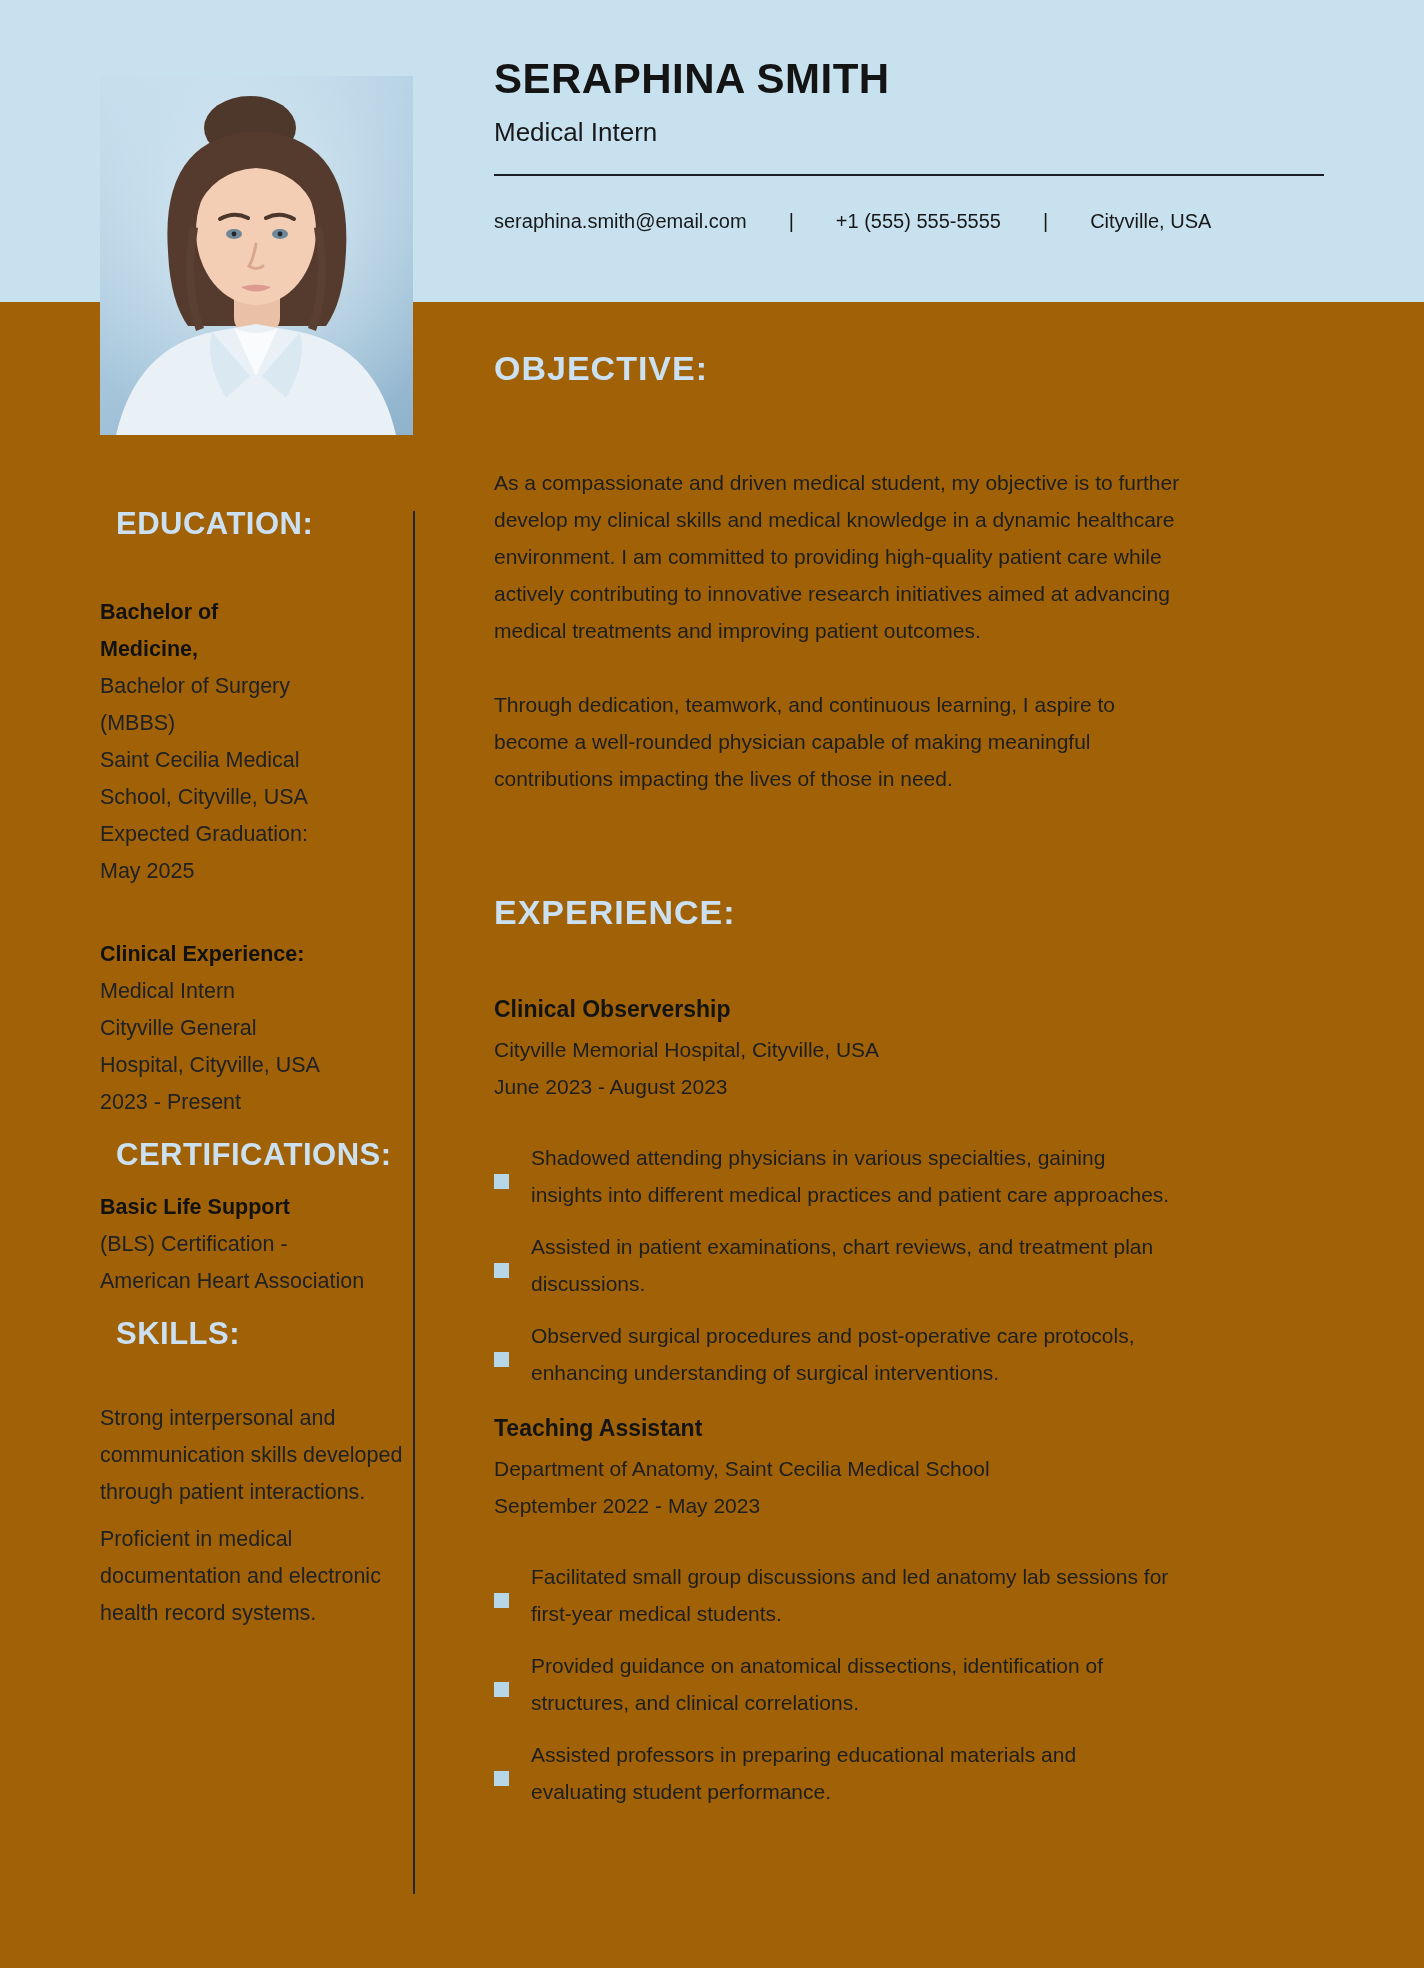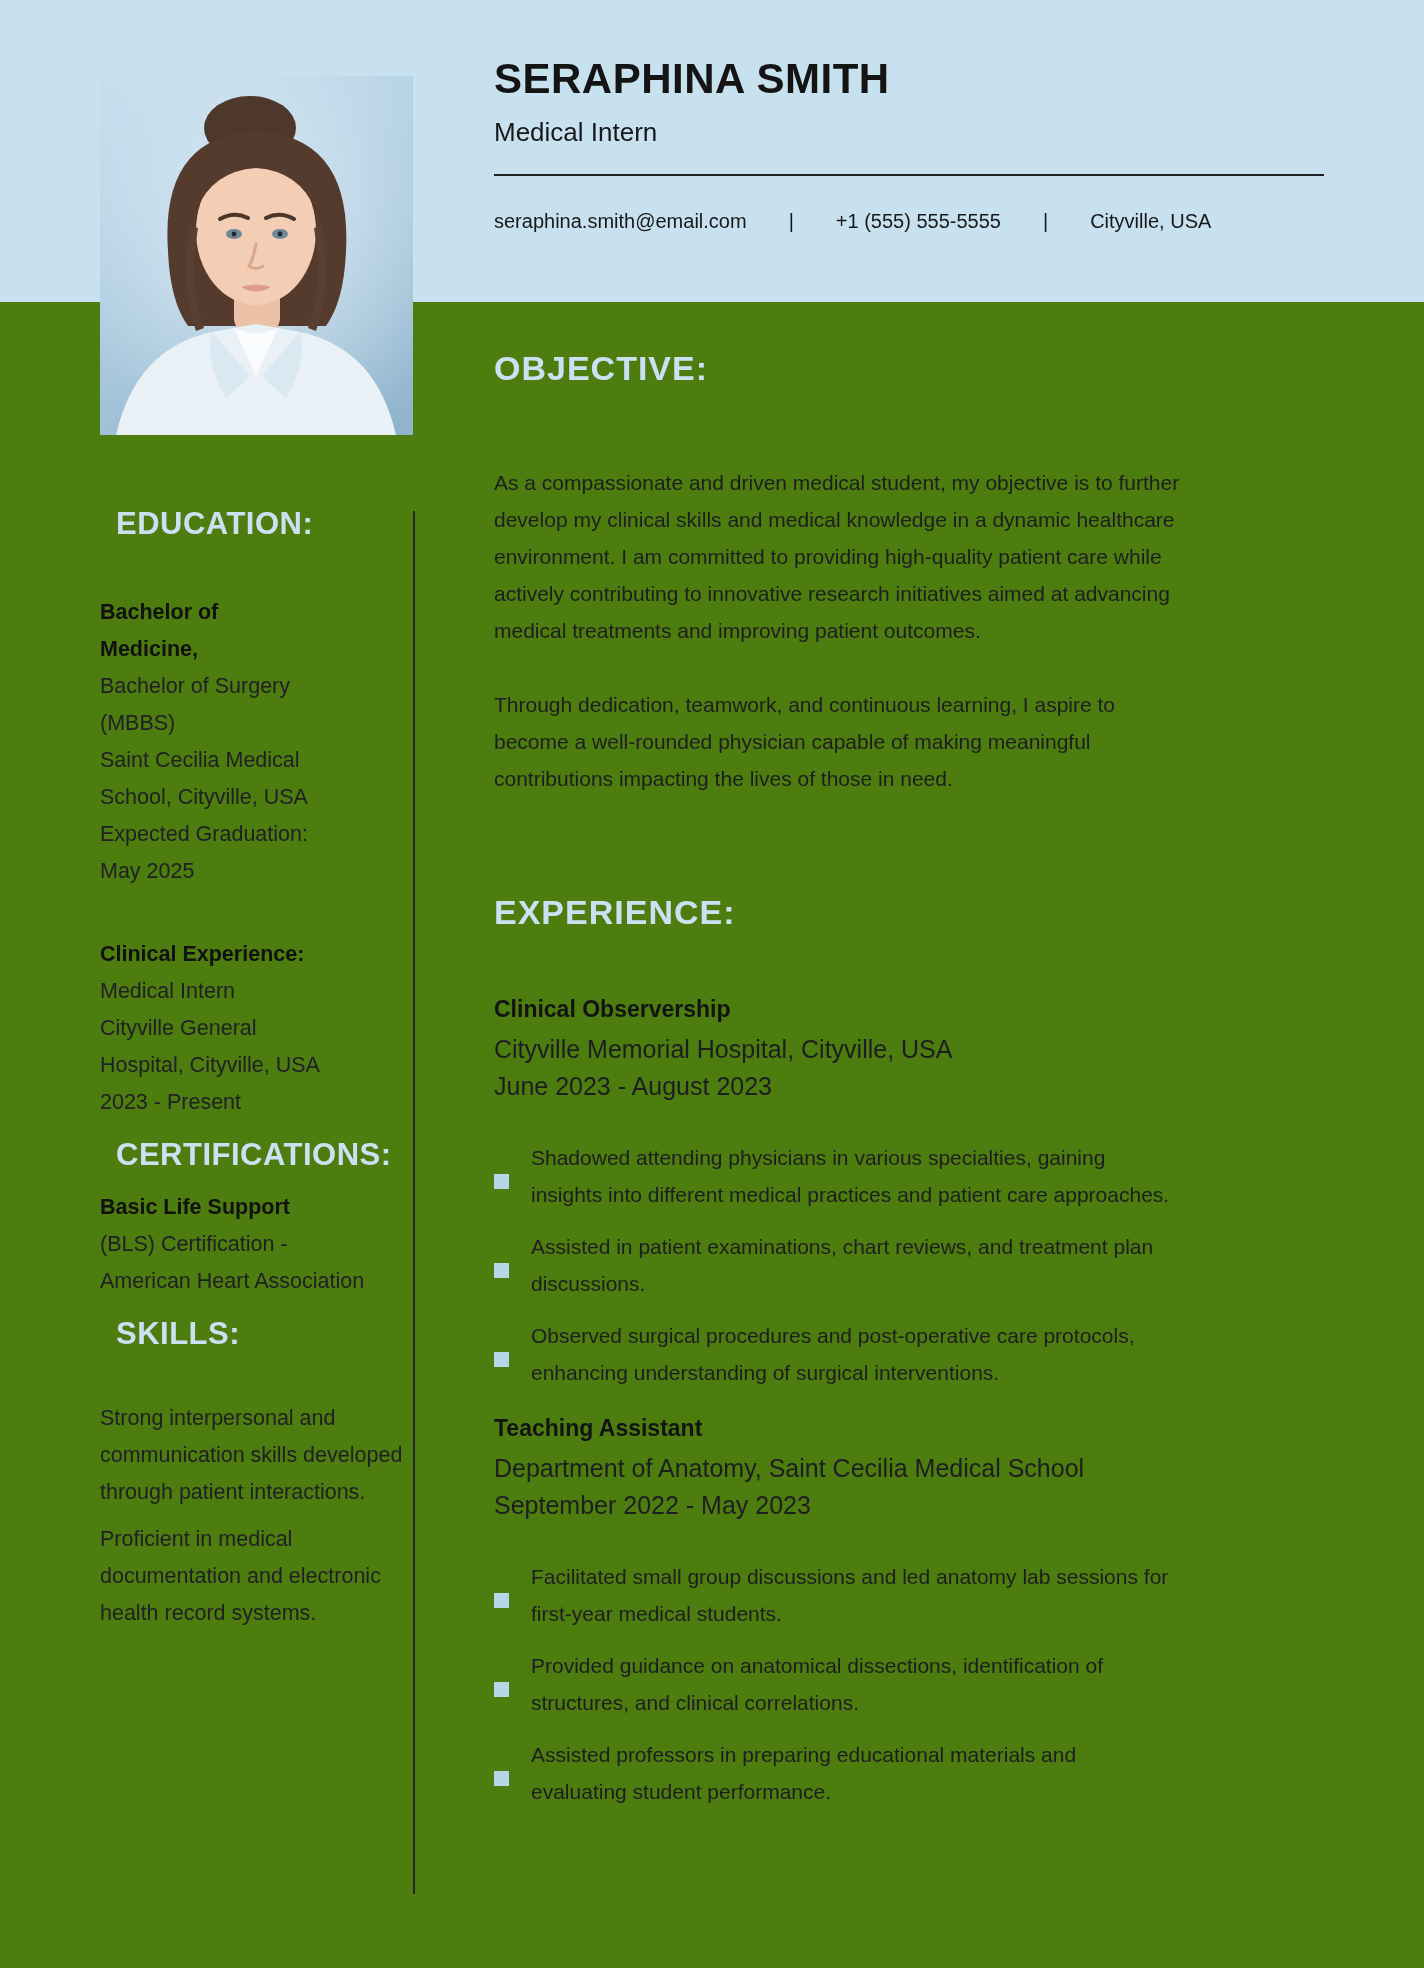--- a/index.html
+++ b/index.html
@@ -1,18 +1,18 @@
 <!DOCTYPE html>
 <html><head>
 <meta charset="utf-8">
 <style>
   html,body{margin:0;padding:0;background:#ffffff;}
   .page{
     position:relative;width:1424px;height:1968px;overflow:hidden;
-    background:#4d7c0f;font-family:"Liberation Sans",sans-serif;color:#1d1d1f;
+    background:#a16207;font-family:"Liberation Sans",sans-serif;color:#1d1d1f;
   }
   .band{position:absolute;left:0;top:0;width:1424px;height:302px;background:#c8e1ee;}
   .photo{
     position:absolute;left:100px;top:76px;width:313px;height:359px;
     background:linear-gradient(155deg,#c6dfee 0%,#a9c8dd 55%,#8fb3cc 100%);
     overflow:hidden;
   }
   .photo svg{display:block;}
   .vline{position:absolute;left:413px;top:511px;width:2px;height:1383px;background:#23262b;}
 
@@ -23,21 +23,21 @@
   .rule{margin-top:26px;width:830px;height:2px;background:#1c1f24;}
   .contact{margin-top:34px;display:flex;align-items:center;gap:42px;font-size:20px;color:#17181a;}
   h2.sec{margin:0;font-size:34px;font-weight:800;letter-spacing:1px;color:#cbe1f2;}
   h2.sec.obj{margin-top:116px;}
   h2.sec.exp{margin-top:96px;}
   p.body{margin:0;margin-top:37px;width:690px;font-size:21px;line-height:37px;color:#1d1e20;}
   p.body.first{margin-top:76px;}
   .job{margin-top:64px;}
   .job.second{margin-top:24px;}
   h3.jtitle{margin:0;font-size:23px;font-weight:700;color:#131313;}
-  .job-line{font-size:25px;line-height:37px;color:#1d1e20;}
+  .job-line{font-size:21px;line-height:37px;color:#1d1e20;}
   .job-line.org{margin-top:8px;}
   ul.bullets{list-style:none;margin:34px 0 0 0;padding:0;}
   ul.bullets li{display:flex;gap:22px;margin-bottom:15px;align-items:center;}
   .sq{flex:none;width:15px;height:15px;background:#b5d7e8;margin-top:10px;}
   .bt{width:645px;font-size:21px;line-height:37px;color:#1d1e20;}
 
   
   .sidebar{position:absolute;left:100px;top:490px;width:310px;}
   h2.side-sec{margin:16px;font-size:31px;font-weight:800;letter-spacing:.5px;color:#cbe1f2;}
   .lines{white-space:pre-line;font-size:21.5px;line-height:37px;color:#202124;}

